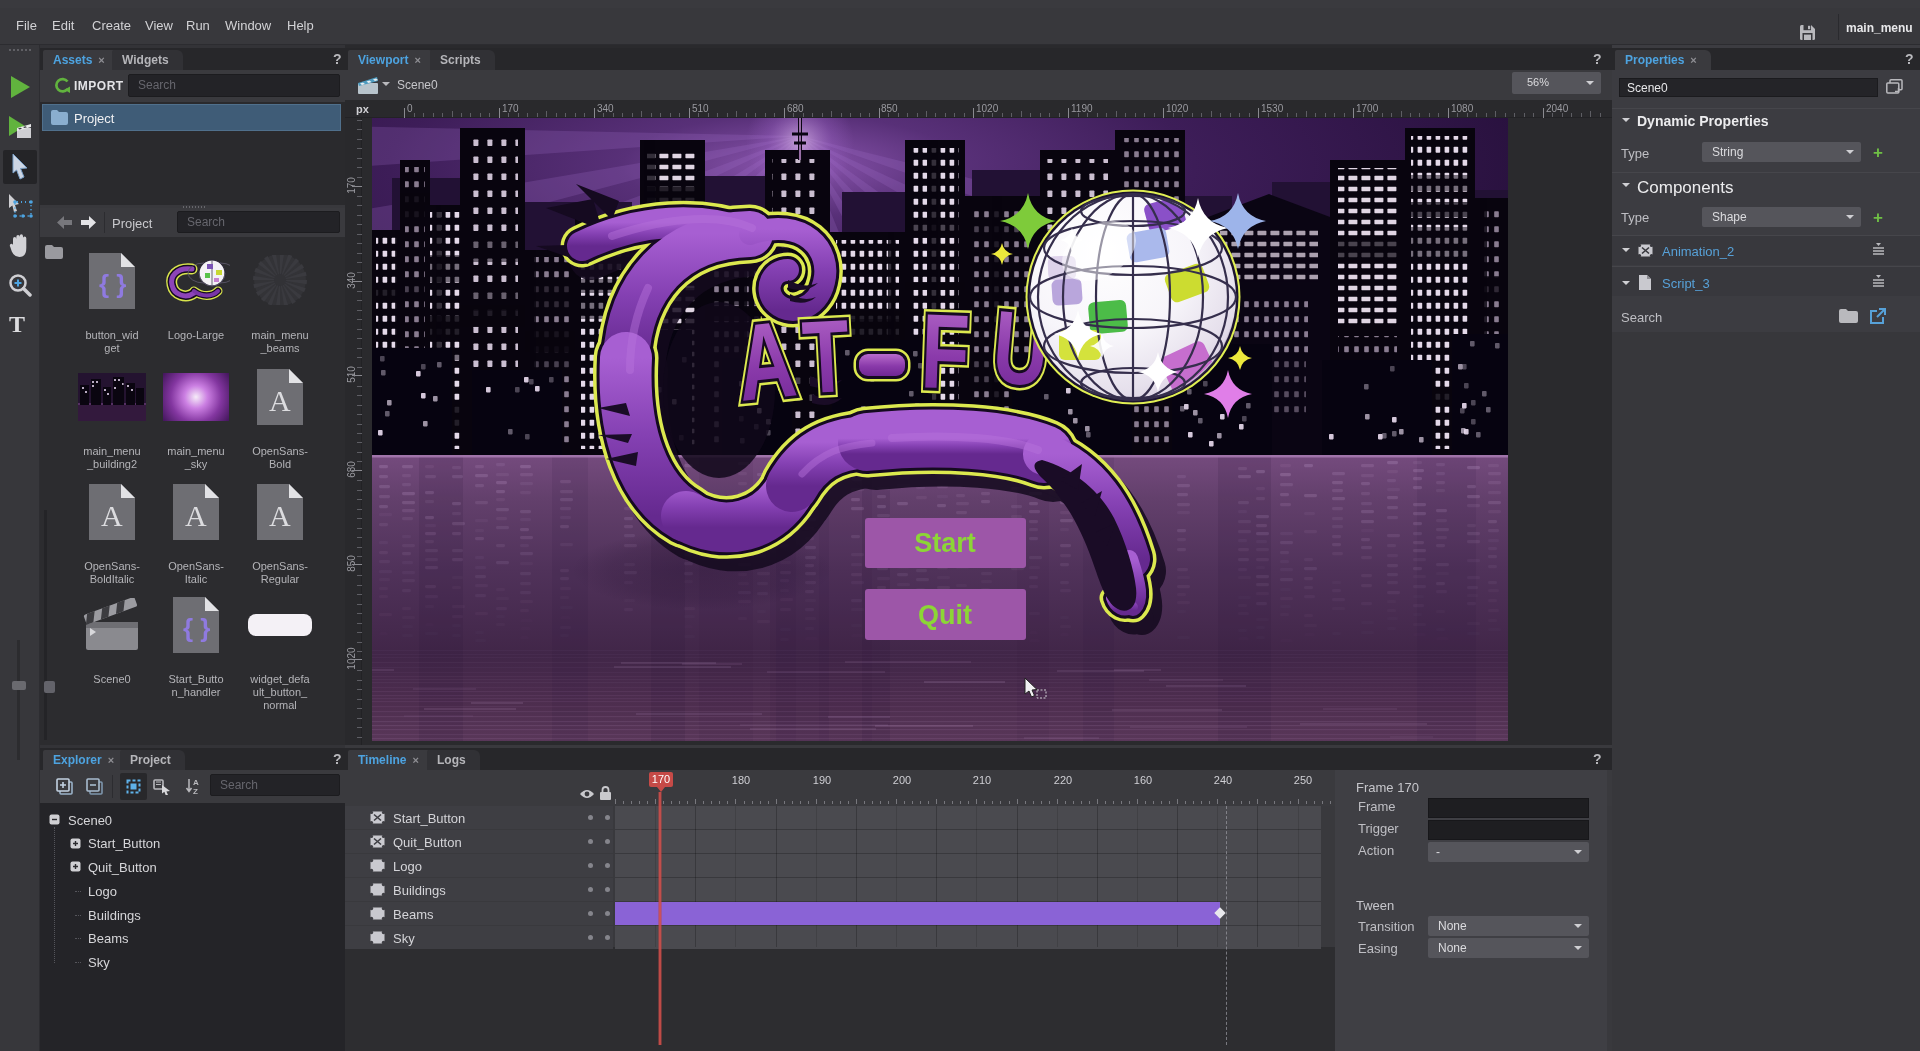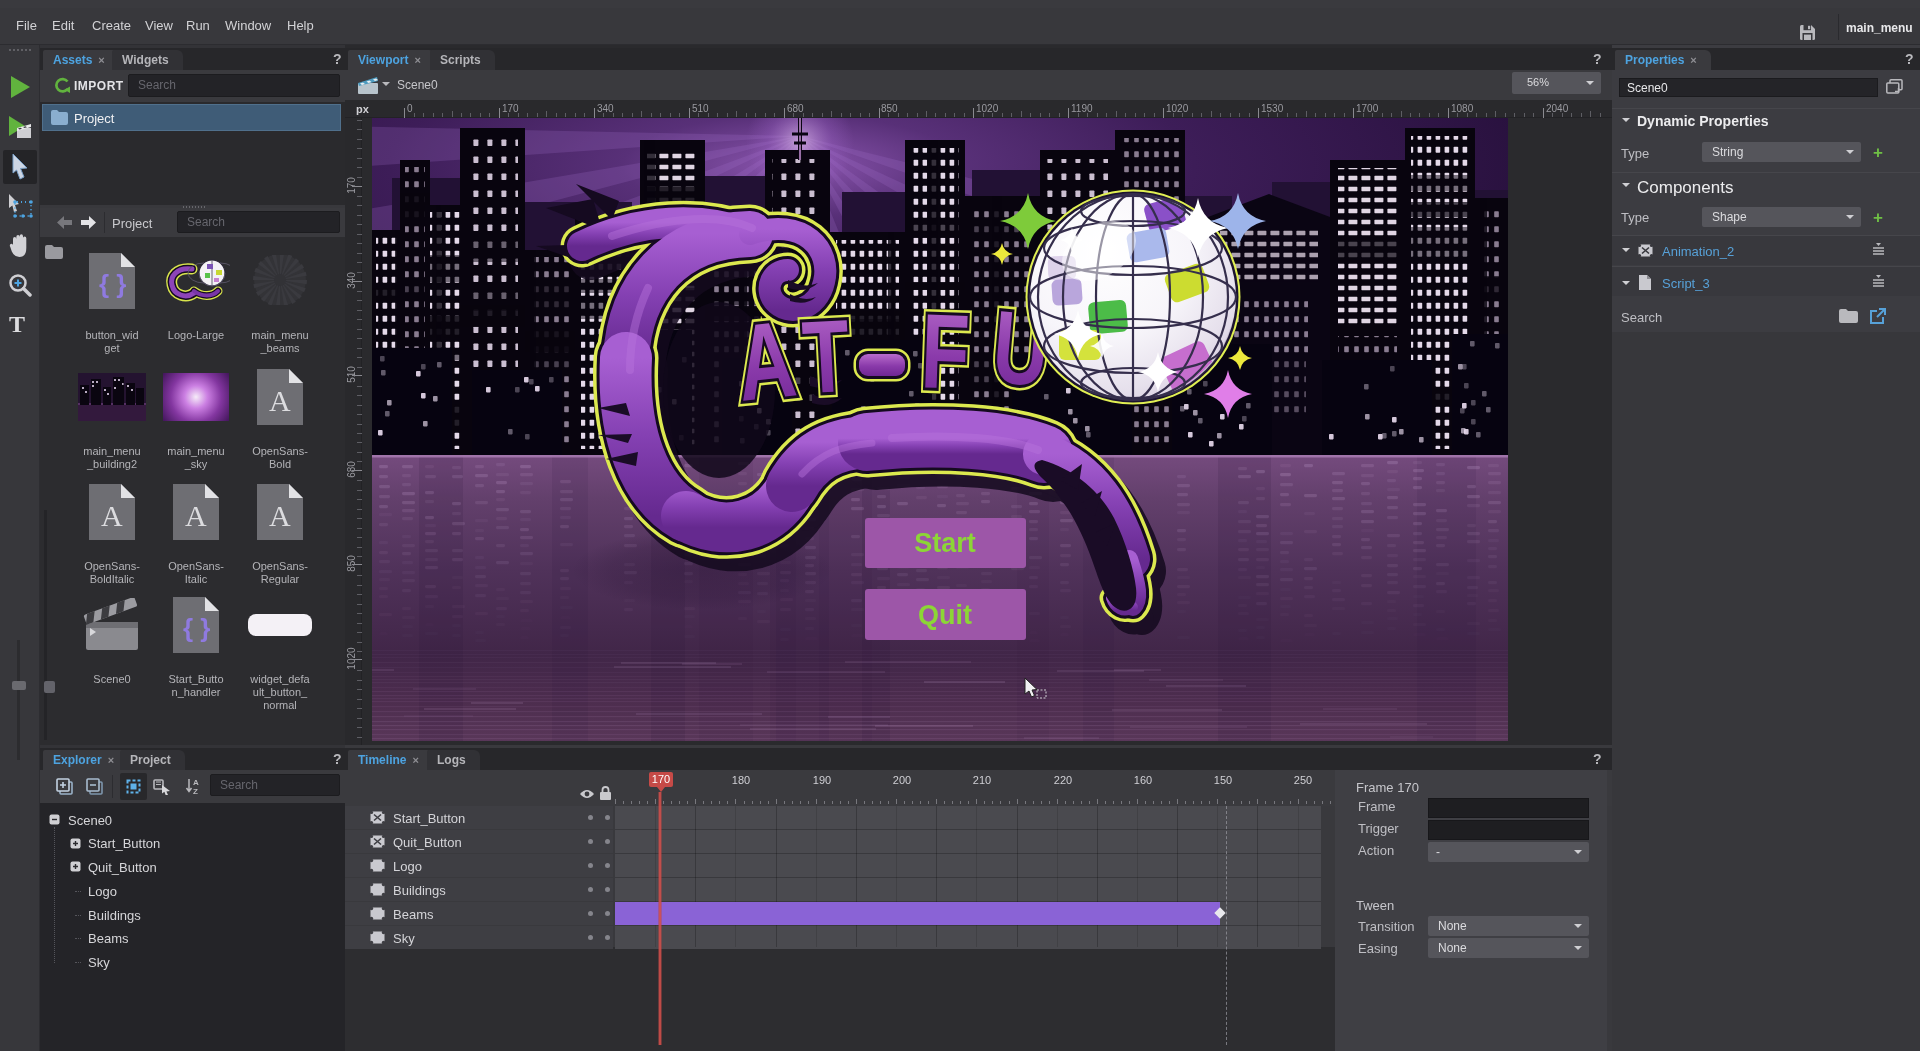--- a/index.html
+++ b/index.html
@@ -1635,21 +1635,21 @@
           <path d="M2.5 6 V4 a3 3 0 0 1 6 0 V6" fill="none" stroke="#c9c9cd" stroke-width="1.8"></path>
         </svg>
 <div class="abs" style="left:304px;top:2px;width:24px;height:15px;background:#c64a47;border-radius:2px;color:#fff;font-size:11px;text-align:center;line-height:15px;">170</div>
 <div class="abs" style="left:312px;top:17px;width:0;height:0;border-left:4px solid transparent;border-right:4px solid transparent;border-top:5px solid #c64a47;"></div>
 <div class="abs" style="left:384px;top:4px;width:24px;text-align:center;color:#cfcfd4;font-size:11px;">180</div>
 <div class="abs" style="left:465px;top:4px;width:24px;text-align:center;color:#cfcfd4;font-size:11px;">190</div>
 <div class="abs" style="left:545px;top:4px;width:24px;text-align:center;color:#cfcfd4;font-size:11px;">200</div>
 <div class="abs" style="left:625px;top:4px;width:24px;text-align:center;color:#cfcfd4;font-size:11px;">210</div>
 <div class="abs" style="left:706px;top:4px;width:24px;text-align:center;color:#cfcfd4;font-size:11px;">220</div>
 <div class="abs" style="left:786px;top:4px;width:24px;text-align:center;color:#cfcfd4;font-size:11px;">160</div>
-<div class="abs" style="left:866px;top:4px;width:24px;text-align:center;color:#cfcfd4;font-size:11px;">150</div>
+<div class="abs" style="left:866px;top:4px;width:24px;text-align:center;color:#cfcfd4;font-size:11px;">240</div>
 <div class="abs" style="left:946px;top:4px;width:24px;text-align:center;color:#cfcfd4;font-size:11px;">250</div>
 <div class="abs" style="left:270.0px;top:29px;width:1px;height:5px;background:#77777d;"></div>
 <div class="abs" style="left:278.0px;top:31px;width:1px;height:3px;background:#77777d;"></div>
 <div class="abs" style="left:286.1px;top:31px;width:1px;height:3px;background:#77777d;"></div>
 <div class="abs" style="left:294.1px;top:31px;width:1px;height:3px;background:#77777d;"></div>
 <div class="abs" style="left:302.1px;top:31px;width:1px;height:3px;background:#77777d;"></div>
 <div class="abs" style="left:310.1px;top:29px;width:1px;height:5px;background:#77777d;"></div>
 <div class="abs" style="left:318.2px;top:31px;width:1px;height:3px;background:#77777d;"></div>
 <div class="abs" style="left:326.2px;top:31px;width:1px;height:3px;background:#77777d;"></div>
 <div class="abs" style="left:334.2px;top:31px;width:1px;height:3px;background:#77777d;"></div>

